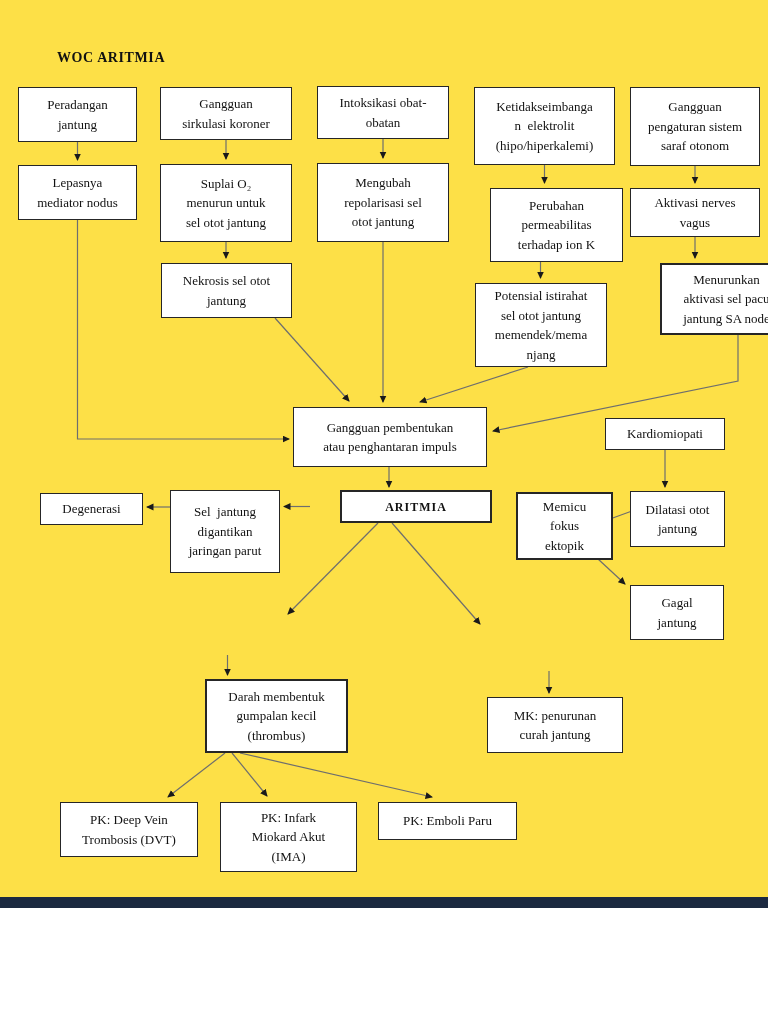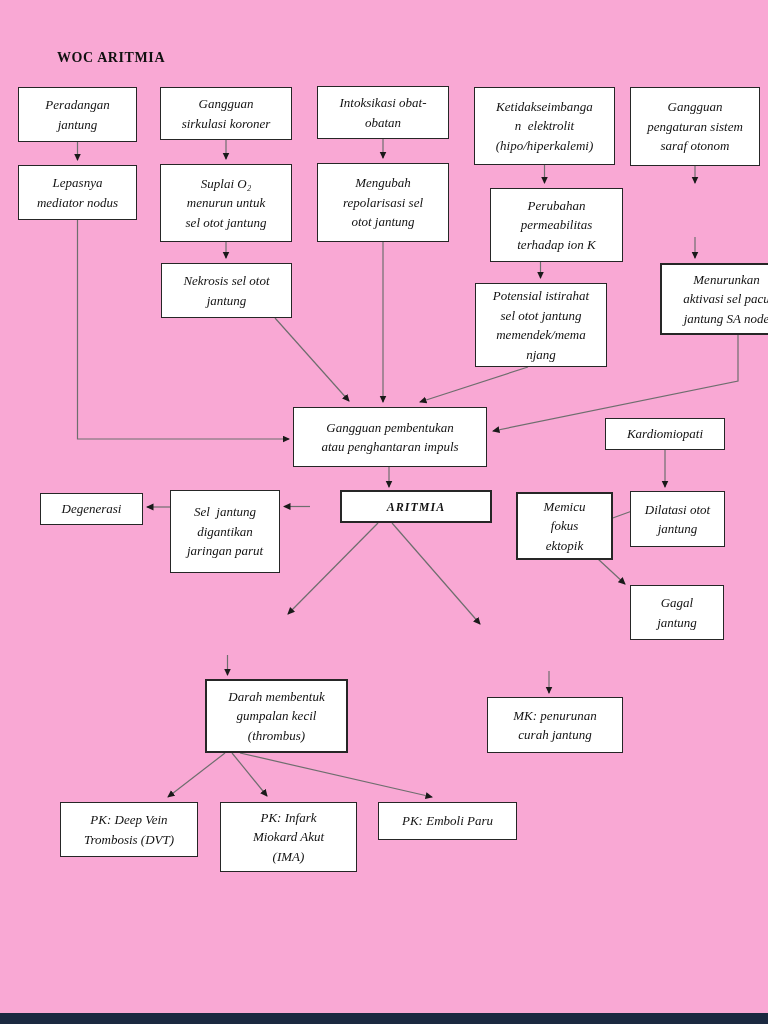--- a/index.html
+++ b/index.html
@@ -1,31 +1,30 @@
 <!DOCTYPE html>
 <html><head>
 <meta charset="utf-8">
 <style>
   html,body{margin:0;padding:0;background:#fff;}
   .page{
-    position:relative;width:768px;height:1024px;background:#f9a8d4;
+    position:relative;width:768px;height:908px;background:#fde047;
     font-family:"Liberation Serif","DejaVu Serif",serif;color:#111;
     overflow:hidden;
   }
   .title{
     position:absolute;left:57px;top:50px;font-size:14px;font-weight:bold;
     letter-spacing:0.6px;color:#111;
   }
   .arrows{position:absolute;left:0;top:0;width:768px;height:1024px;}
   .node{
     position:absolute;box-sizing:border-box;background:#fff;
     border:1.5px solid #262626;display:flex;align-items:center;justify-content:center;
     text-align:center;font-size:13px;line-height:1.5;padding:10px 4px;
     white-space:pre-line;
-    font-style:italic;
   }
   .node.thick{border-width:2px;margin-left:30px;}
   .node.bold{font-weight:bold;letter-spacing:1px;font-size:12px;}
   .footer-bar{
     position:absolute;left:0;bottom:0;width:768px;height:11px;background:#1b2940;
   }
 </style>
 </head>
 <body>
 
@@ -87,20 +86,22 @@
 mediator nodus</div>
   <div class="node" style="left:160px;top:164px;width:132px;height:78px">Suplai O₂
 menurun untuk
 sel otot jantung</div>
   <div class="node" style="left:317px;top:163px;width:132px;height:79px">Mengubah
 repolarisasi sel
 otot jantung</div>
   <div class="node" style="left:490px;top:188px;width:133px;height:74px">Perubahan
 permeabilitas
 terhadap ion K</div>
+  <div class="node" style="left:630px;top:188px;width:130px;height:49px">Aktivasi nerves
+vagus</div>
 
   <div class="node" style="left:161px;top:263px;width:131px;height:55px">Nekrosis sel otot
 jantung</div>
   <div class="node" style="left:475px;top:283px;width:132px;height:84px">Potensial istirahat
 sel otot jantung
 memendek/mema
 njang</div>
   <div class="node thick" style="left:630px;top:263px;width:133px;height:72px">Menurunkan
 aktivasi sel pacu
 jantung SA node</div>

